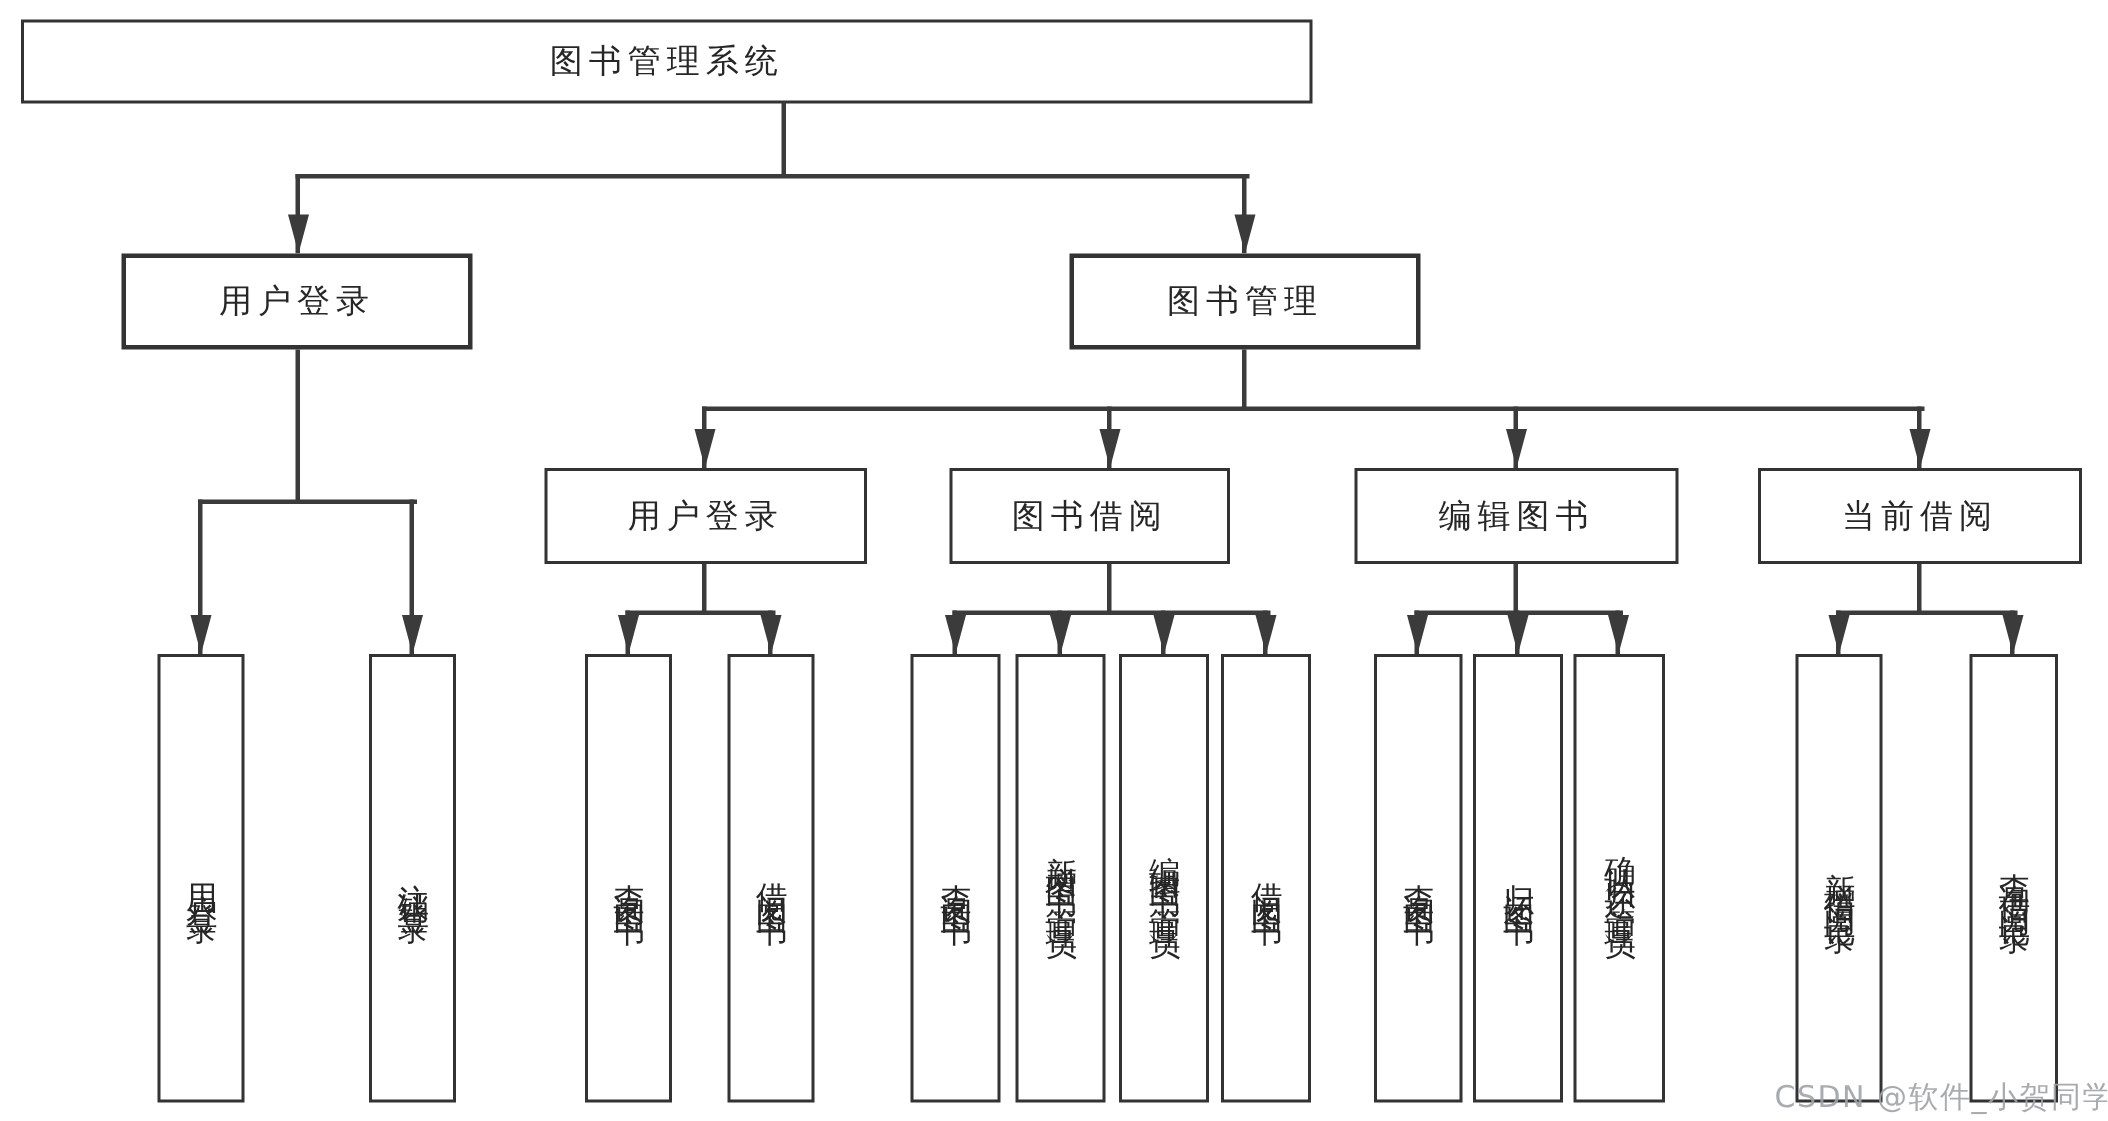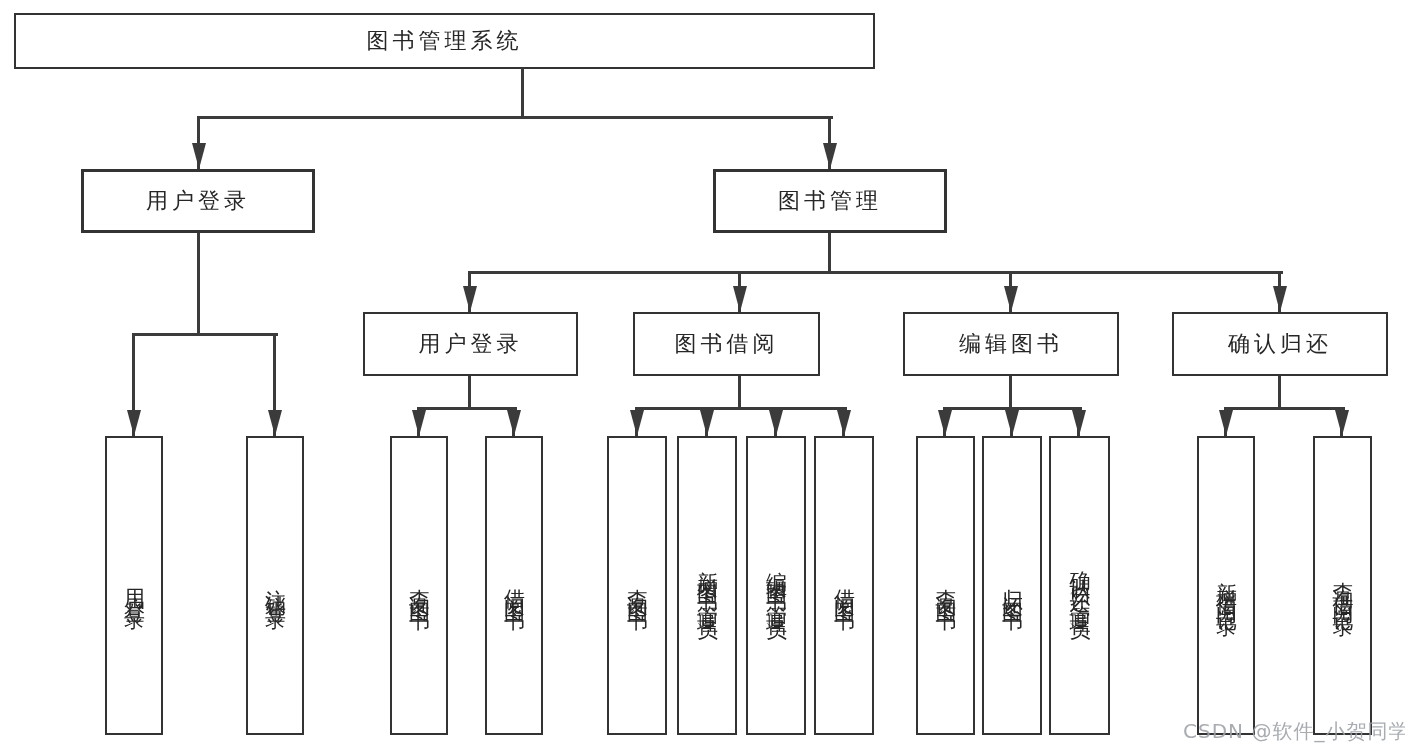--- a/index.html
+++ b/index.html
@@ -98,21 +98,21 @@
   <div class="box" style="left:363px;top:312px;width:215px;height:64px">
     <span class="htext">用户登录</span>
   </div>
   <div class="box" style="left:633px;top:312px;width:187px;height:64px">
     <span class="htext">图书借阅</span>
   </div>
   <div class="box" style="left:903px;top:312px;width:216px;height:64px">
     <span class="htext">编辑图书</span>
   </div>
   <div class="box" style="left:1172px;top:312px;width:216px;height:64px">
-    <span class="htext">确认归还</span>
+    <span class="htext">当前借阅</span>
   </div>
 
   <div class="line" style="left:468px;top:376px;width:3px;height:34px"></div>
   <div class="line" style="left:417px;top:407px;width:100px;height:3px"></div>
   <div class="line" style="left:417px;top:407px;width:3px;height:29px"></div>
   <div class="line" style="left:512px;top:407px;width:3px;height:29px"></div>
   <div class="arrow" style="left:412px;top:410px"></div>
   <div class="arrow" style="left:507px;top:410px"></div>
 
   <div class="line" style="left:738px;top:376px;width:3px;height:34px"></div>

